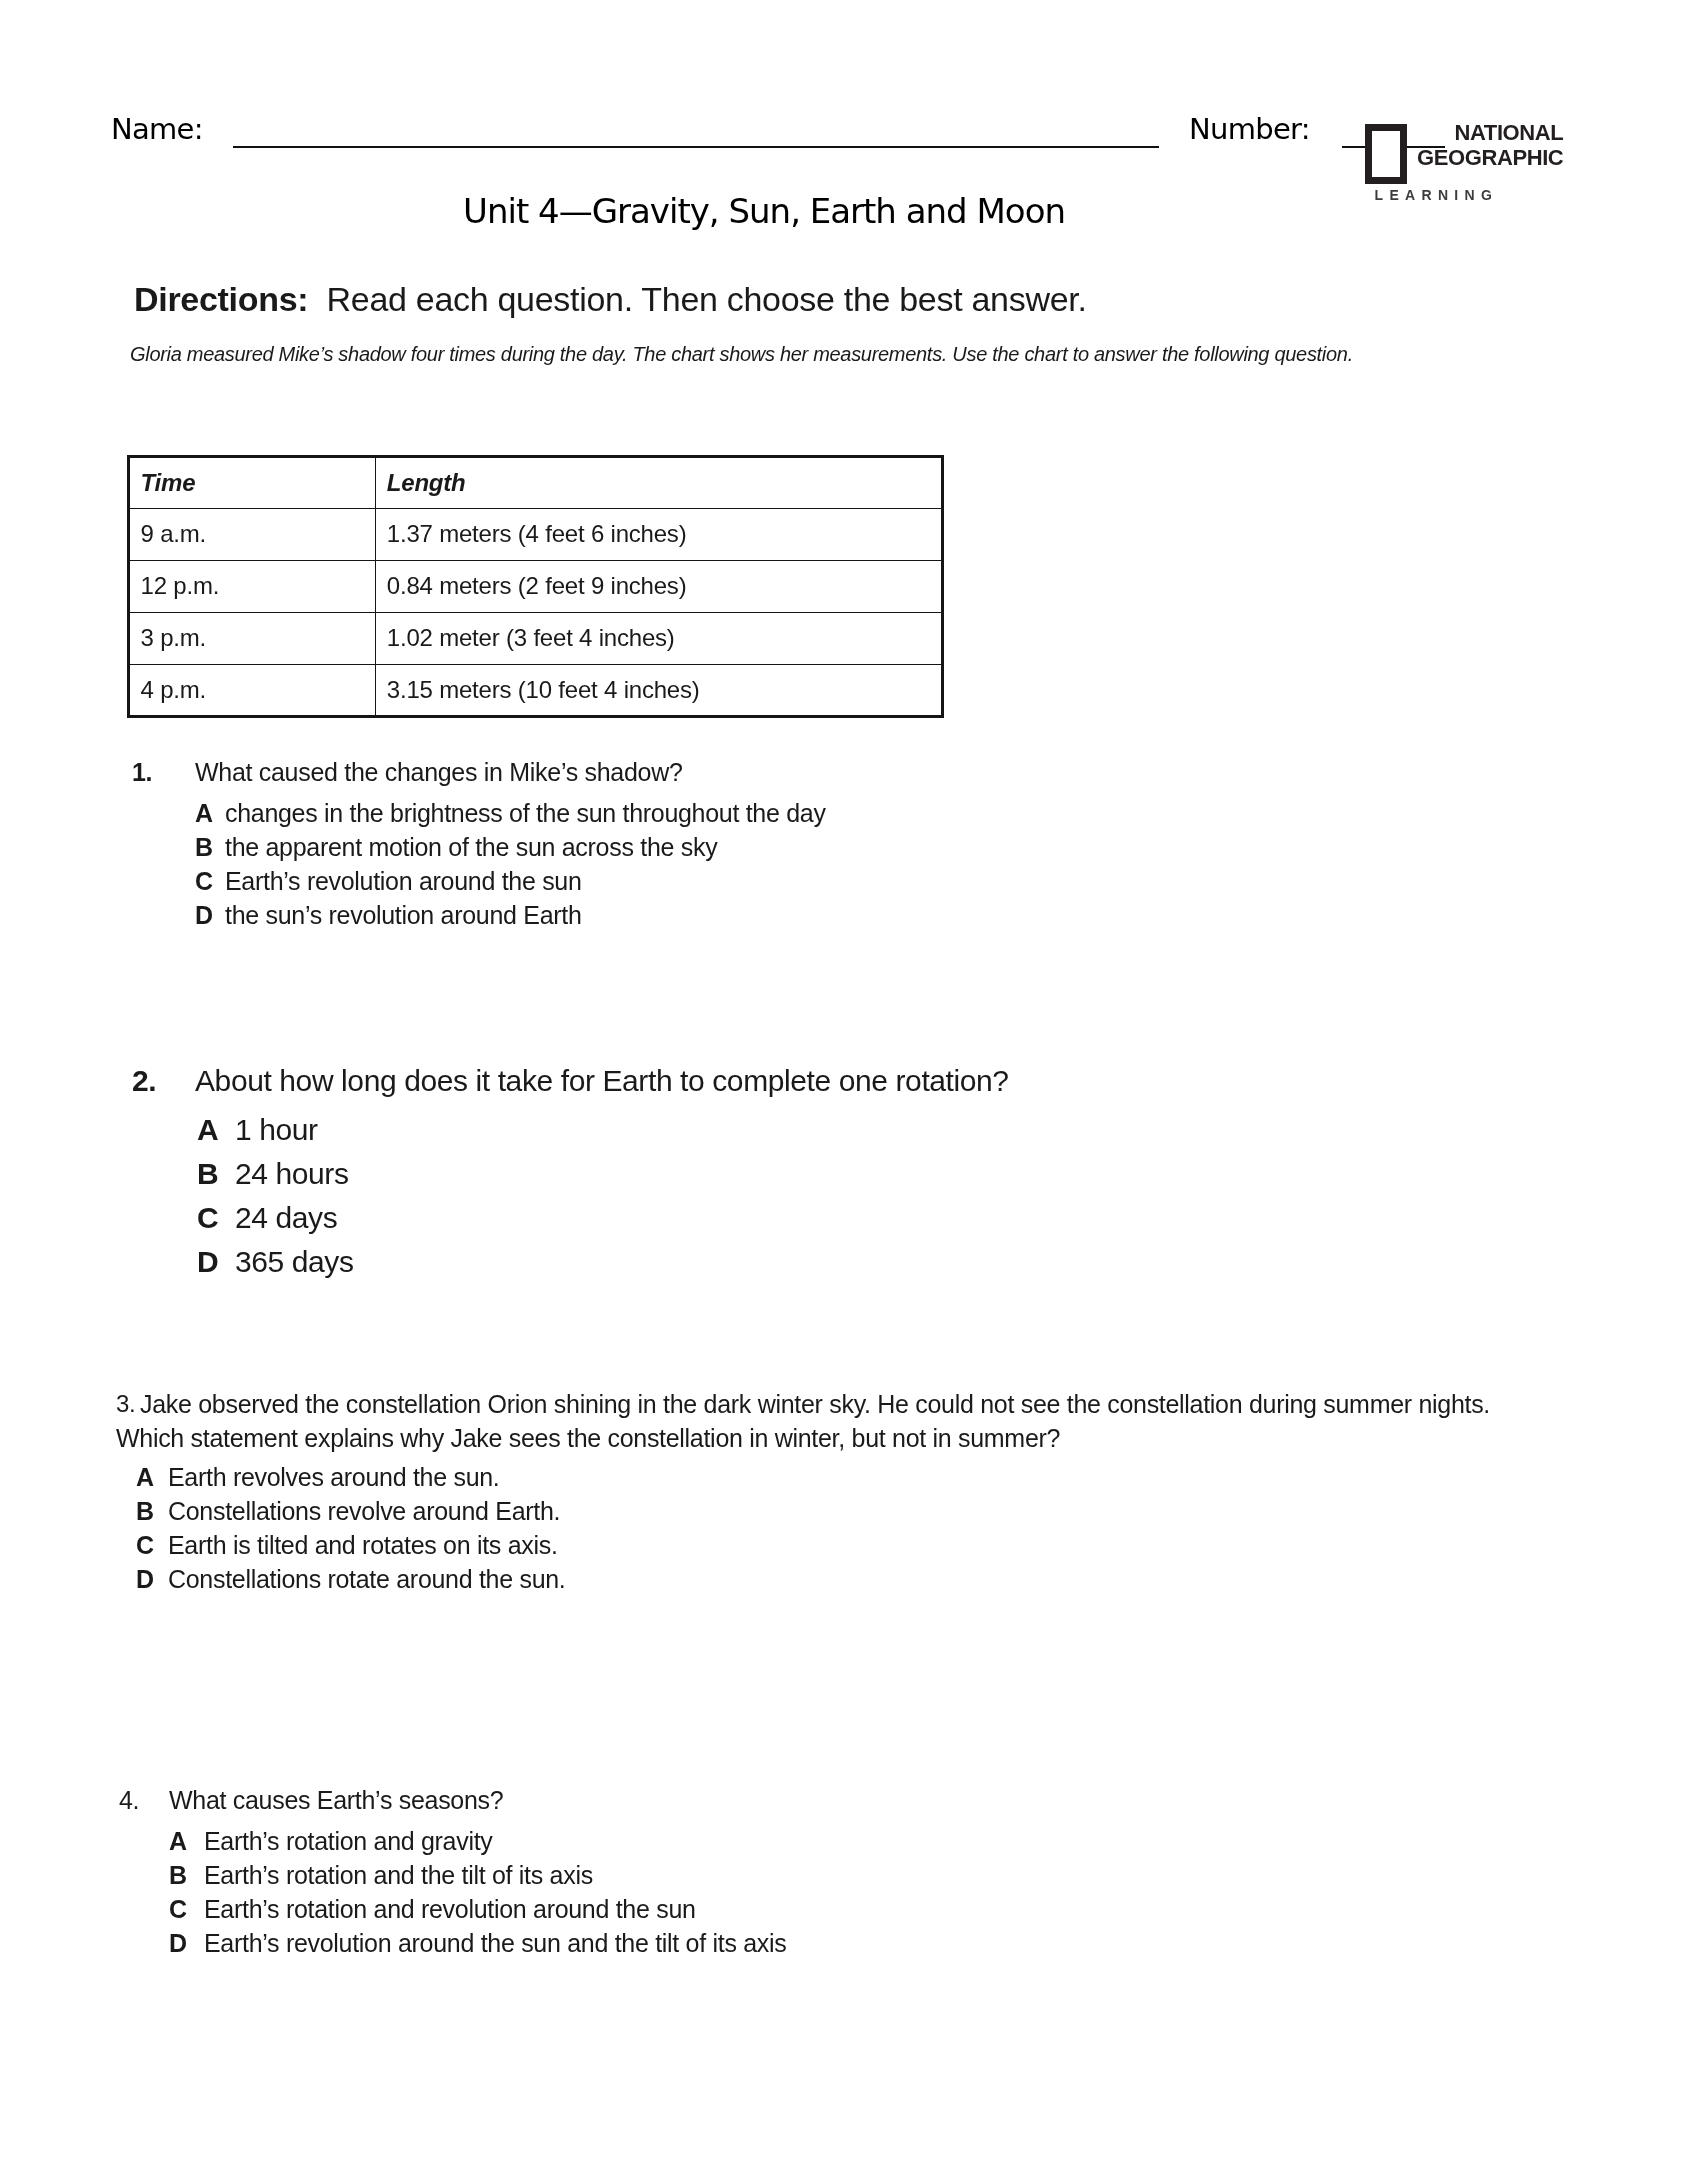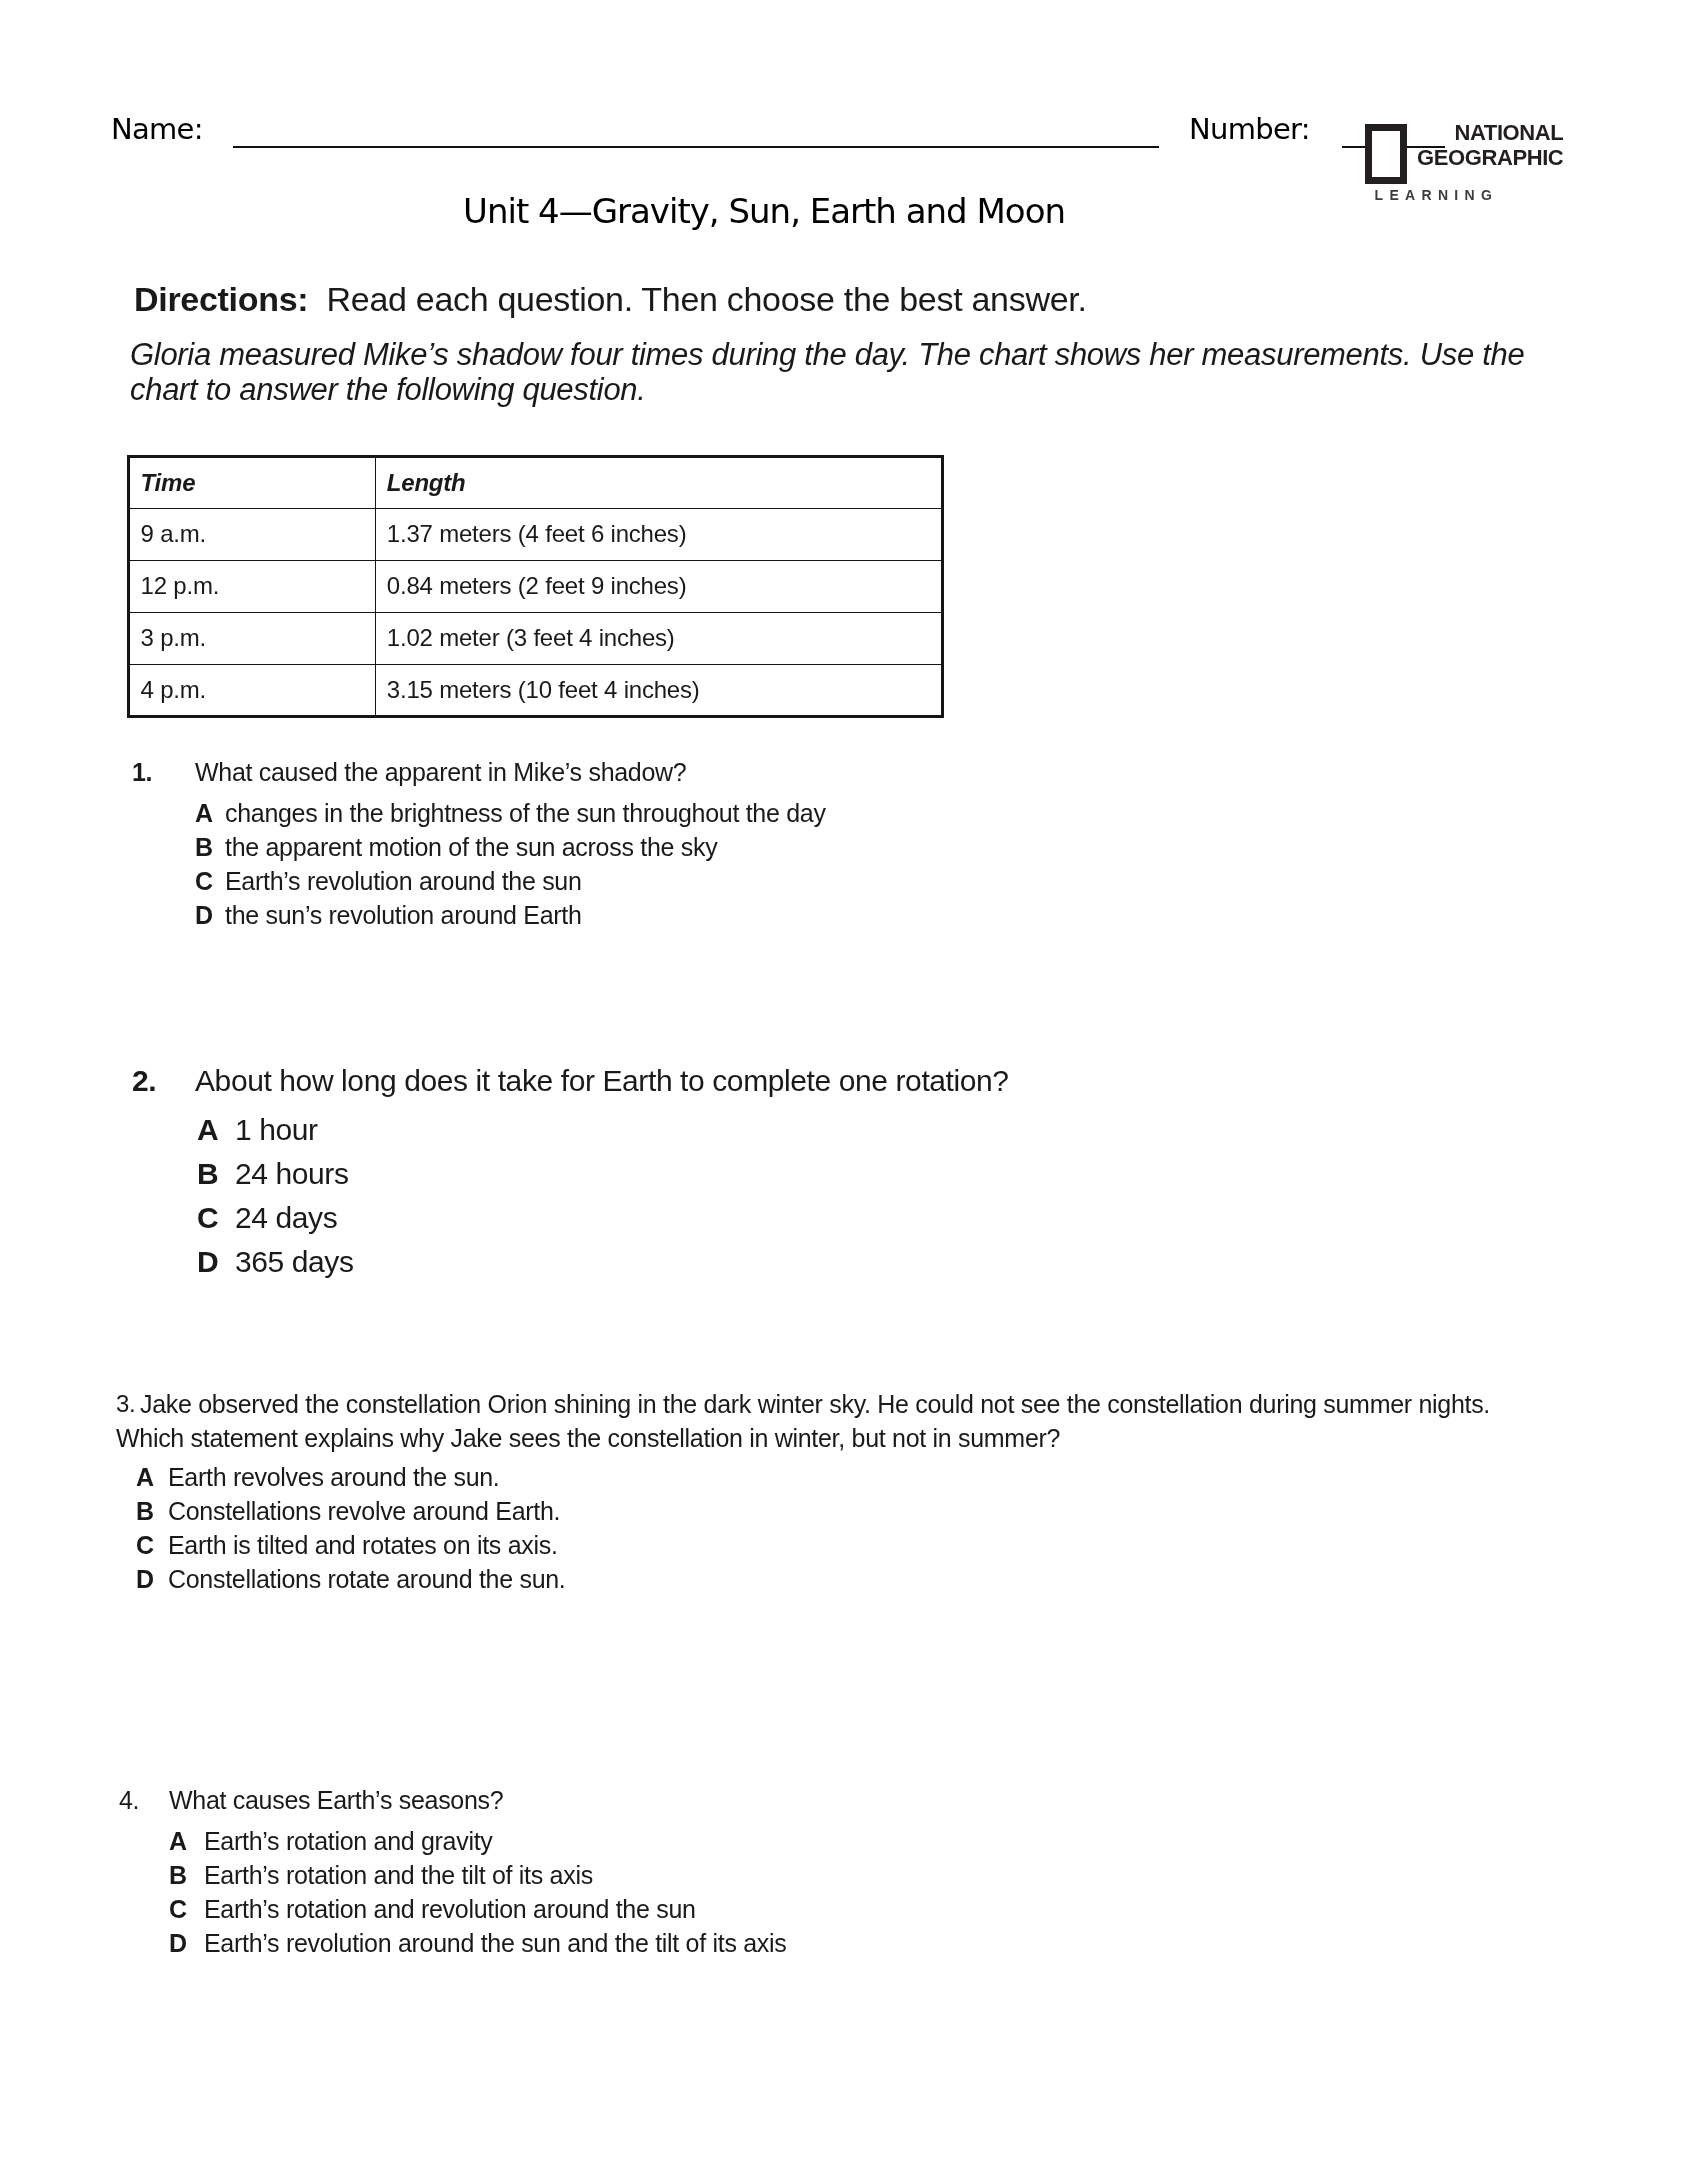--- a/index.html
+++ b/index.html
@@ -142,21 +142,21 @@
   .directions b {
     font-weight: 700;
   }
 
   
   .prompt {
     position: absolute;
     left: 130px;
     top: 337px;
     width: 1439px;
-    font-size: 31px;
+    font-size: 20px;
     line-height: 35px;
     font-style: italic;
     letter-spacing: -0.3px;
     color: #1a1a1a;
   }
 
   
   .shadow-table {
     position: absolute;
     left: 127px;
@@ -335,21 +335,21 @@
       <tr>
         <td>4 p.m.</td>
         <td>3.15 meters (10 feet 4 inches)</td>
       </tr>
     </tbody>
   </table>
 
   <div class="question" id="question-1">
     <div class="q-line">
       <span class="q-num">1.</span>
-      <span class="q-text">What caused the apparent in Mike’s shadow?</span>
+      <span class="q-text">What caused the changes in Mike’s shadow?</span>
     </div>
     <div class="choices">
       <div class="choice">
         <span class="choice-letter">A</span>
         <span class="choice-text">changes in the brightness of the sun throughout the day</span>
       </div>
       <div class="choice">
         <span class="choice-letter">B</span>
         <span class="choice-text">the apparent motion of the sun across the sky</span>
       </div>

